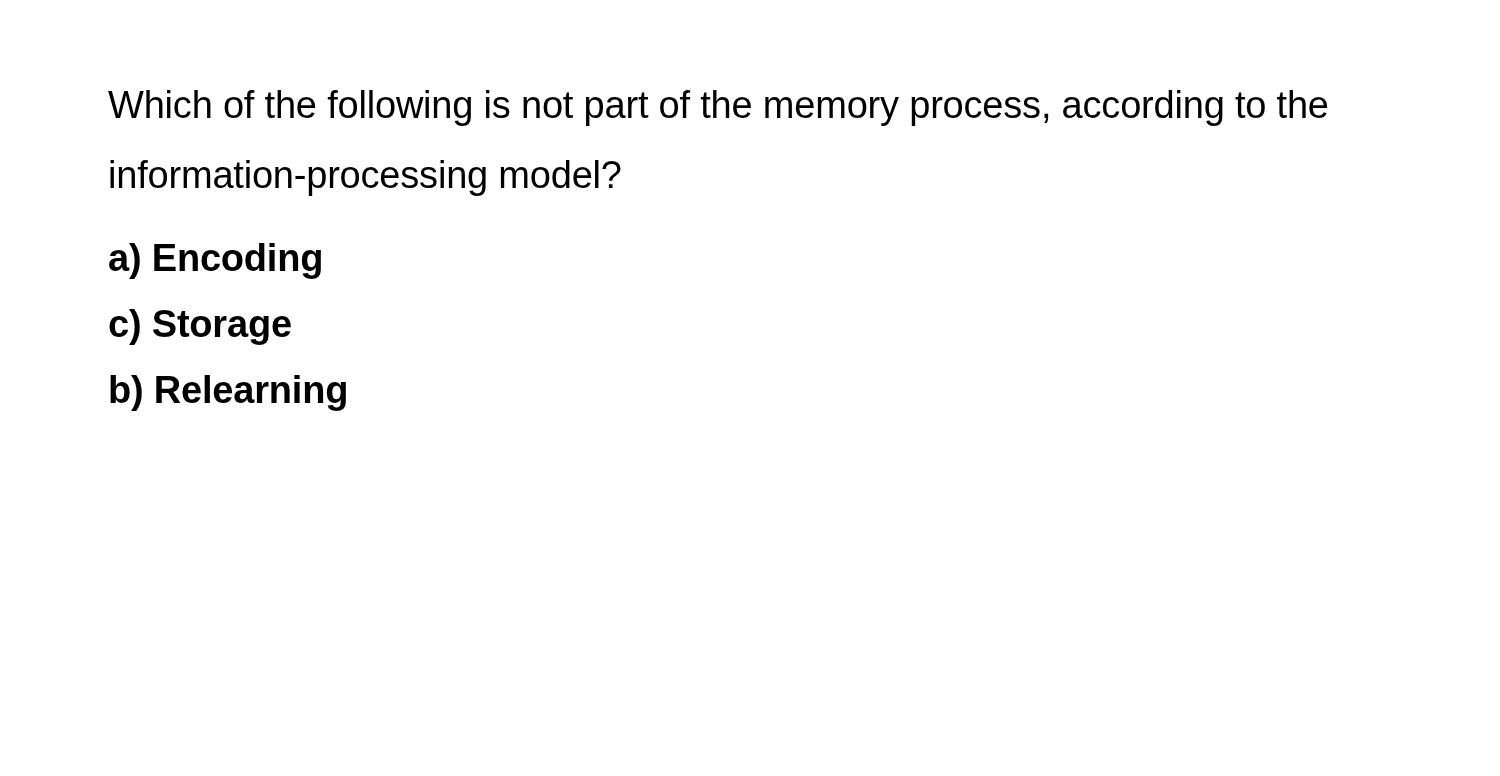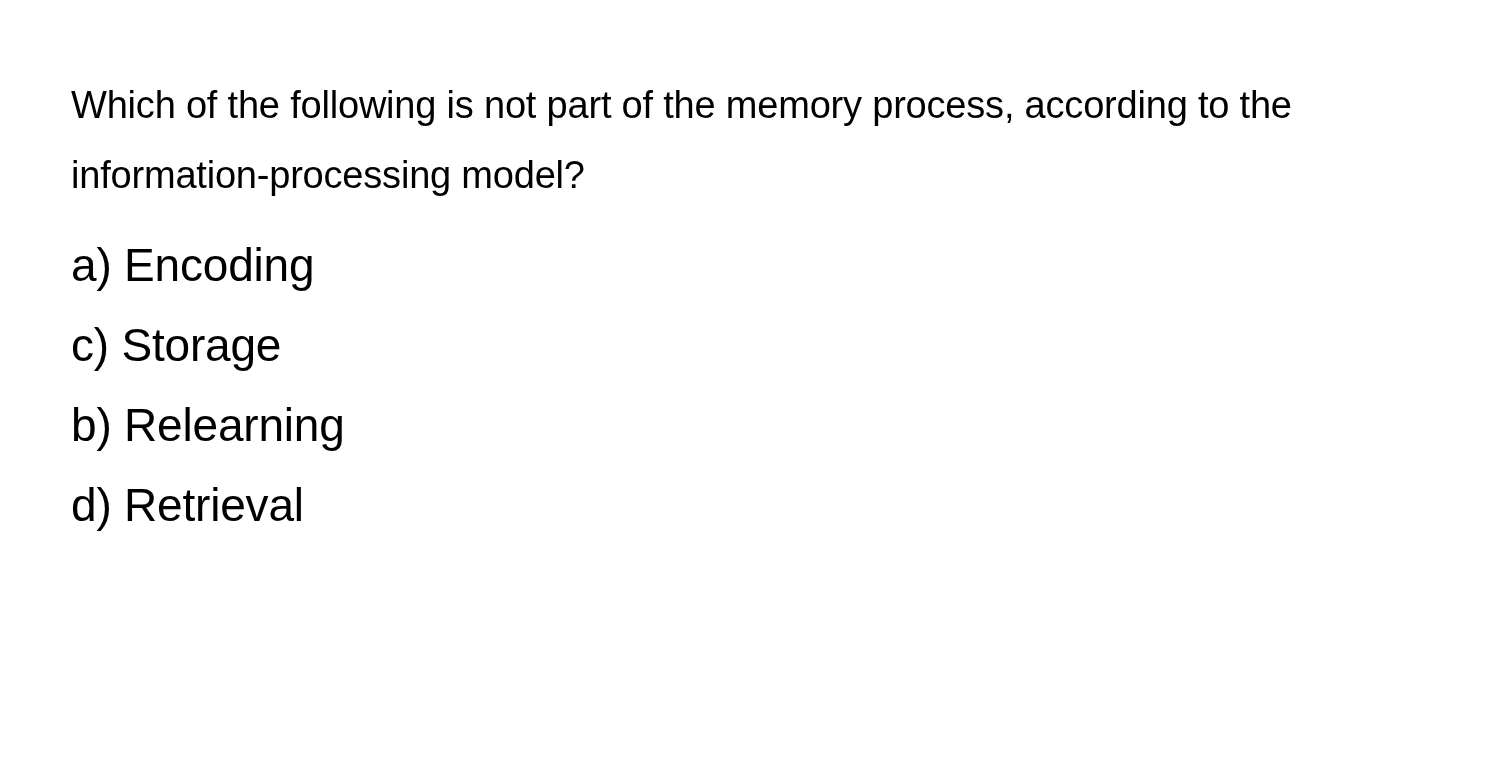--- a/index.html
+++ b/index.html
@@ -8,43 +8,42 @@
       box-sizing: border-box;
     }
     body {
       width: 1500px;
       height: 776px;
       background: #ffffff;
       font-family: -apple-system, BlinkMacSystemFont, "Segoe UI", Helvetica, Arial, sans-serif;
       color: #000000;
     }
     .content {
-      padding: 70px 70px 0 71px;
+      padding: 70px 70px 0 108px;
     }
     .question {
       font-size: 38px;
       line-height: 1.85;
       font-weight: 400;
       letter-spacing: -0.2px;
       margin-bottom: 14px;
     }
     .options {
-      font-size: 46px;
+      font-size: 38px;
       line-height: 1.74;
-      font-weight: 400;
+      font-weight: 700;
       letter-spacing: -0.2px;
     }
     .option {
       display: block;
     }
   </style>
 </head>
 <body>
 
 <div class="content">
   <div class="question">Which of the following is not part of the memory process, according to the information-processing model?</div>
   <div class="options">
     <span class="option">a) Encoding</span>
     <span class="option">c) Storage</span>
     <span class="option">b) Relearning</span>
-    <span class="option">d) Retrieval</span>
   </div>
 </div>
 
 </body></html>

